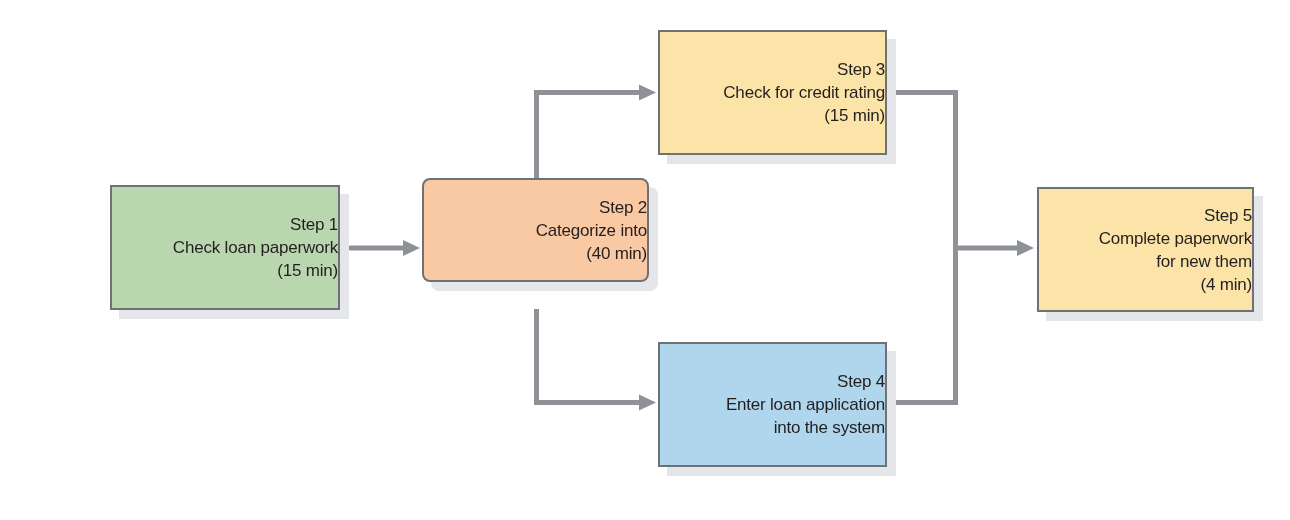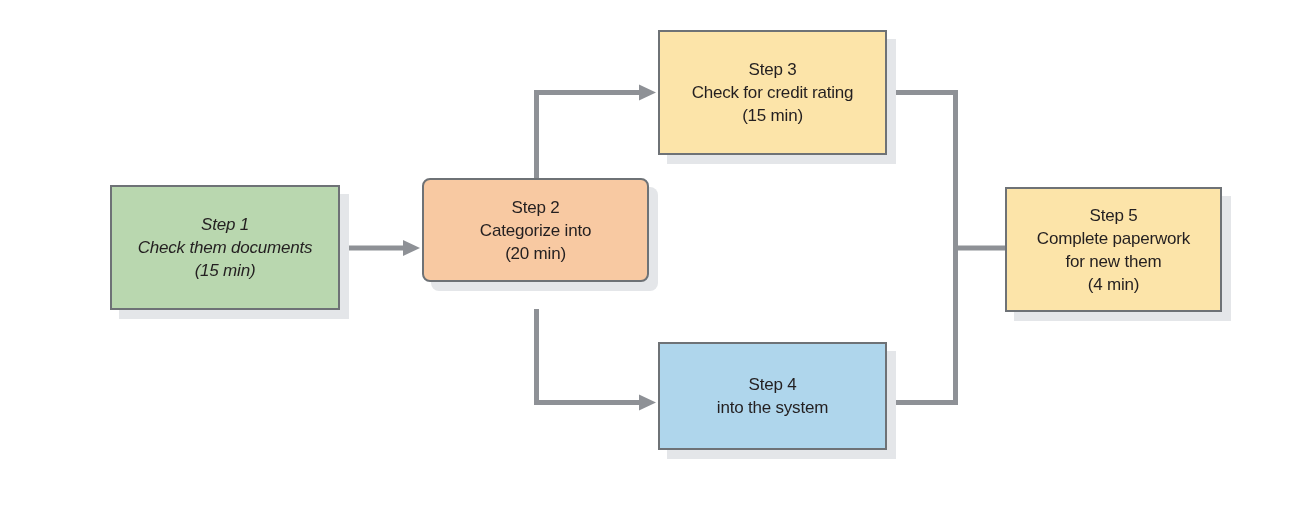--- a/index.html
+++ b/index.html
@@ -33,32 +33,32 @@
   }
   .flow-box {
     position: absolute;
     box-sizing: border-box;
     border: 2px solid #6e7276;
     box-shadow: 9px 9px 0 0 #e4e6e9;
     display: flex;
     flex-direction: column;
     align-items: center;
     justify-content: center;
-    text-align: center;
+    text-align: right;
     color: #231f20;
     font-size: 17px;
     line-height: 23px;
     letter-spacing: -0.2px;
   }
   .flow-box .bx-line { width: 100%; }
   #box-step1 { left: 110px; top: 185px; width: 230px; height: 125px; }
   #box-step2 { left: 422px; top: 178px; width: 227px; height: 104px; border-radius: 8px; }
   #box-step3 { left: 658px; top:  30px; width: 229px; height: 125px; }
-  #box-step4 { left: 658px; top: 342px; width: 229px; height: 108px; }
-  #box-step5 { left: 1005px; top: 187px; width: 217px; height: 125px; }
+  #box-step4 { left: 658px; top: 342px; width: 229px; height: 125px; }
+  #box-step5 { left: 1037px; top: 187px; width: 217px; height: 125px; }
 </style>
 </head>
 <body>
 
 <div class="canvas">
 
   <svg class="connectors" viewBox="0 0 1290 520" xmlns="http://www.w3.org/2000/svg">
 
     <g>
       <line class="connector" x1="342" y1="248" x2="404" y2="248"></line>
@@ -78,40 +78,41 @@
     <g>
       <path class="connector" d="M 888 92.5 H 955.5 V 402.5 H 888"></path>
     </g>
 
     <g>
       <line class="connector" x1="955.5" y1="248" x2="1018" y2="248"></line>
       <polygon class="arrowhead" points="1017,240 1017,256 1034,248"></polygon>
     </g>
   </svg>
 
-  <div class="flow-box" id="box-step1" style="background-color: rgb(185, 215, 175); font-style: italic;">
+  <div class="flow-box" id="box-step1" style="background-color: rgb(185, 215, 175);">
     <div class="bx-line">Step 1</div>
-    <div class="bx-line">Check them documents</div>
+    <div class="bx-line">Check loan paperwork</div>
     <div class="bx-line">(15 min)</div>
   </div>
 
   <div class="flow-box" id="box-step2" style="background-color: rgb(248, 201, 162);">
     <div class="bx-line">Step 2</div>
     <div class="bx-line">Categorize into</div>
-    <div class="bx-line">(20 min)</div>
+    <div class="bx-line">(40 min)</div>
   </div>
 
   <div class="flow-box" id="box-step3" style="background-color: rgb(252, 228, 169);">
     <div class="bx-line">Step 3</div>
     <div class="bx-line">Check for credit rating</div>
     <div class="bx-line">(15 min)</div>
   </div>
 
   <div class="flow-box" id="box-step4" style="background-color: rgb(175, 214, 236);">
     <div class="bx-line">Step 4</div>
+    <div class="bx-line">Enter loan application</div>
     <div class="bx-line">into the system</div>
   </div>
 
   <div class="flow-box" id="box-step5" style="background-color: rgb(252, 228, 169);">
     <div class="bx-line">Step 5</div>
     <div class="bx-line">Complete paperwork</div>
     <div class="bx-line">for new them</div>
     <div class="bx-line">(4 min)</div>
   </div>
 

